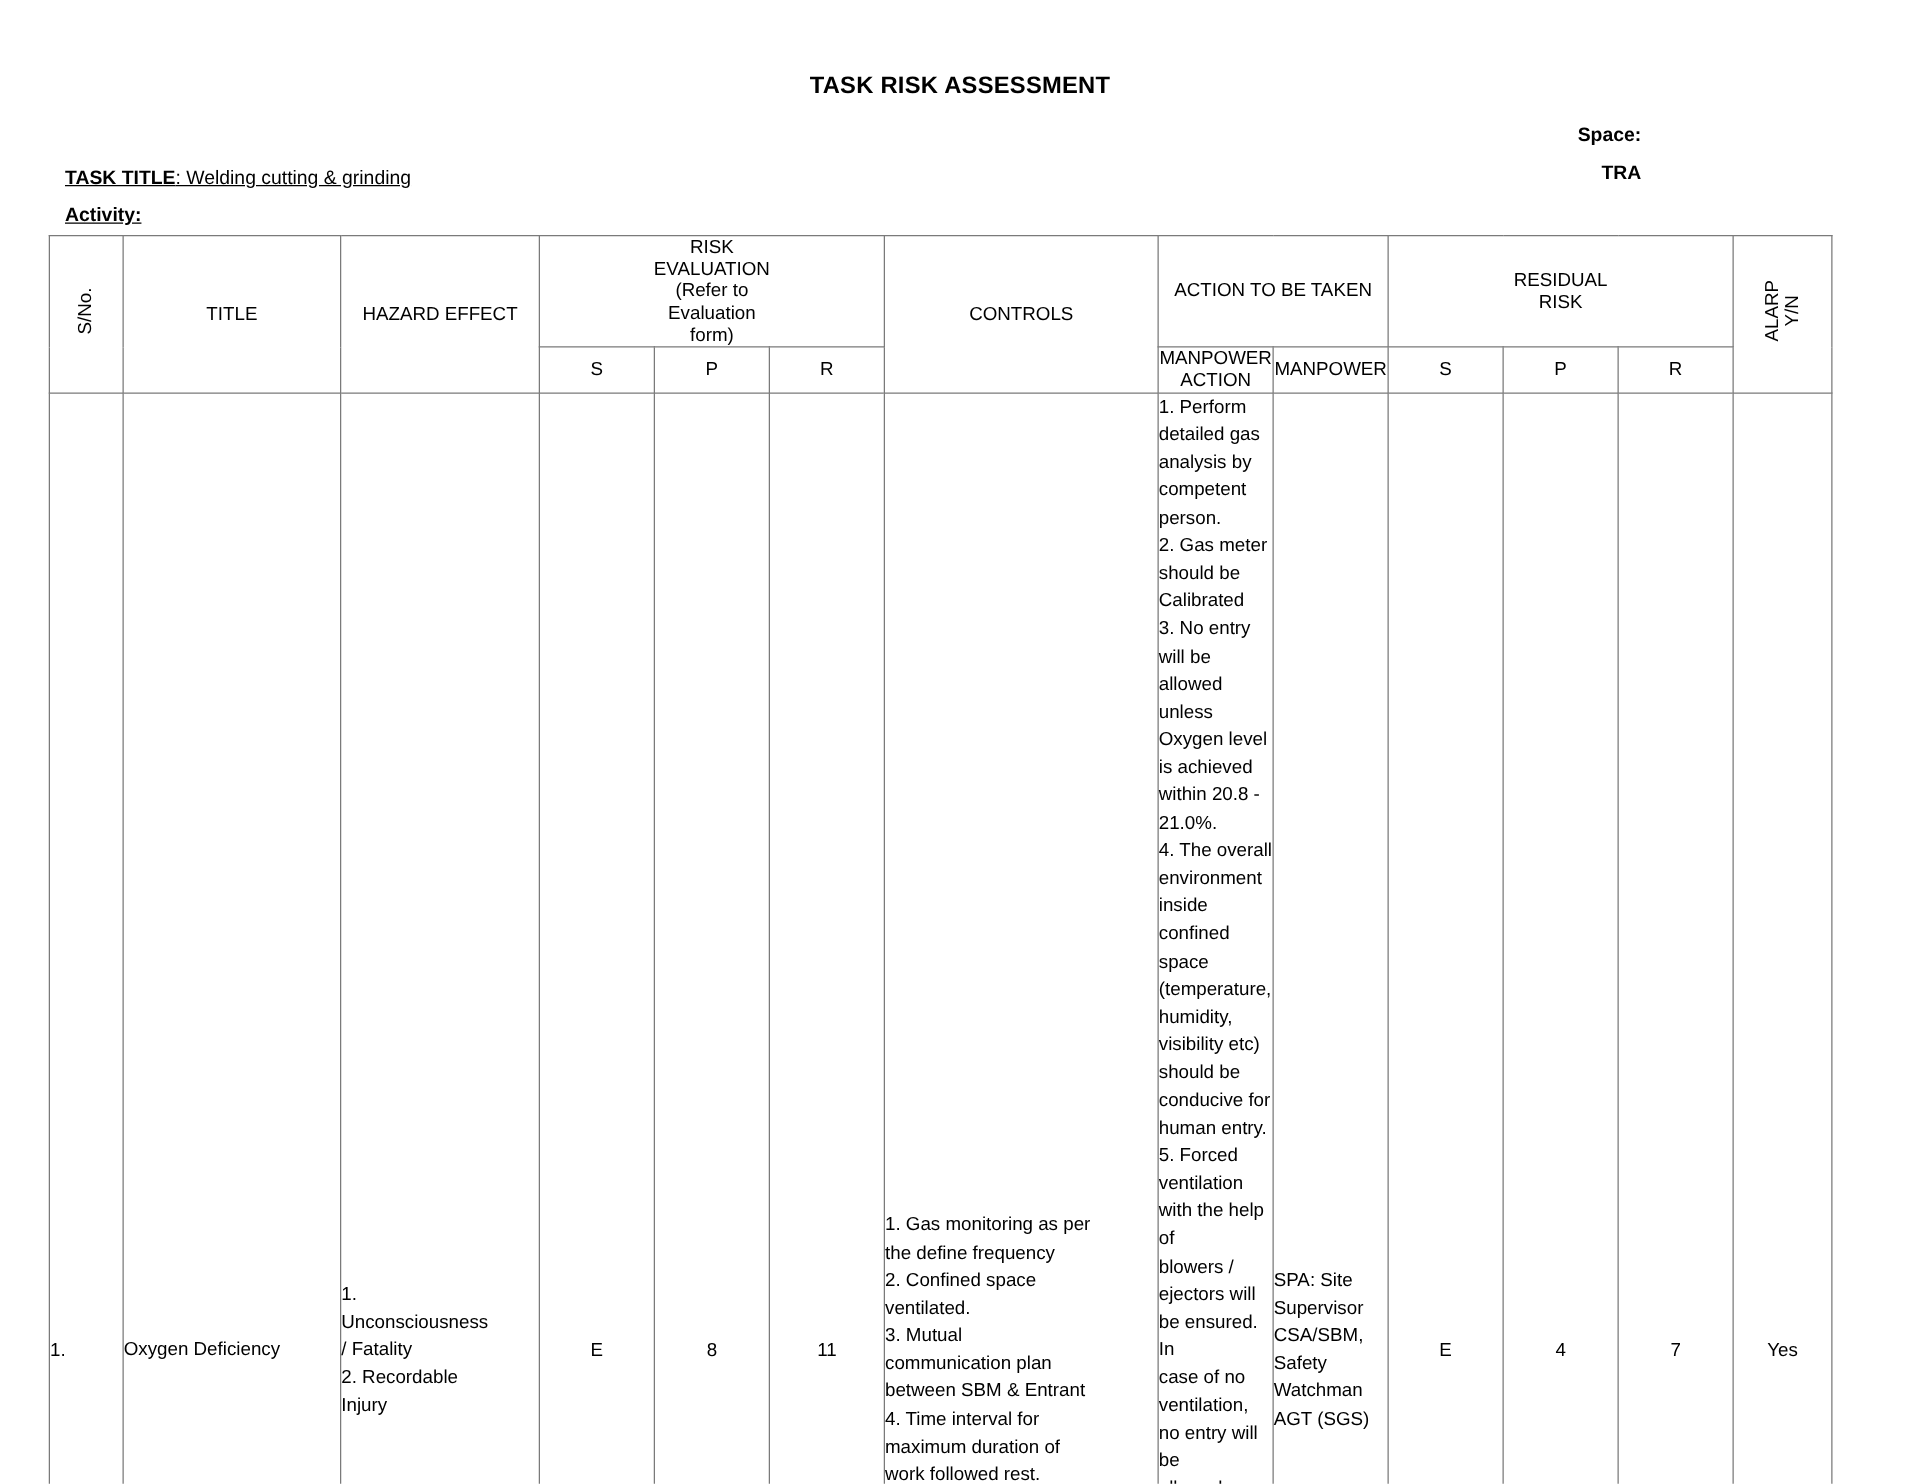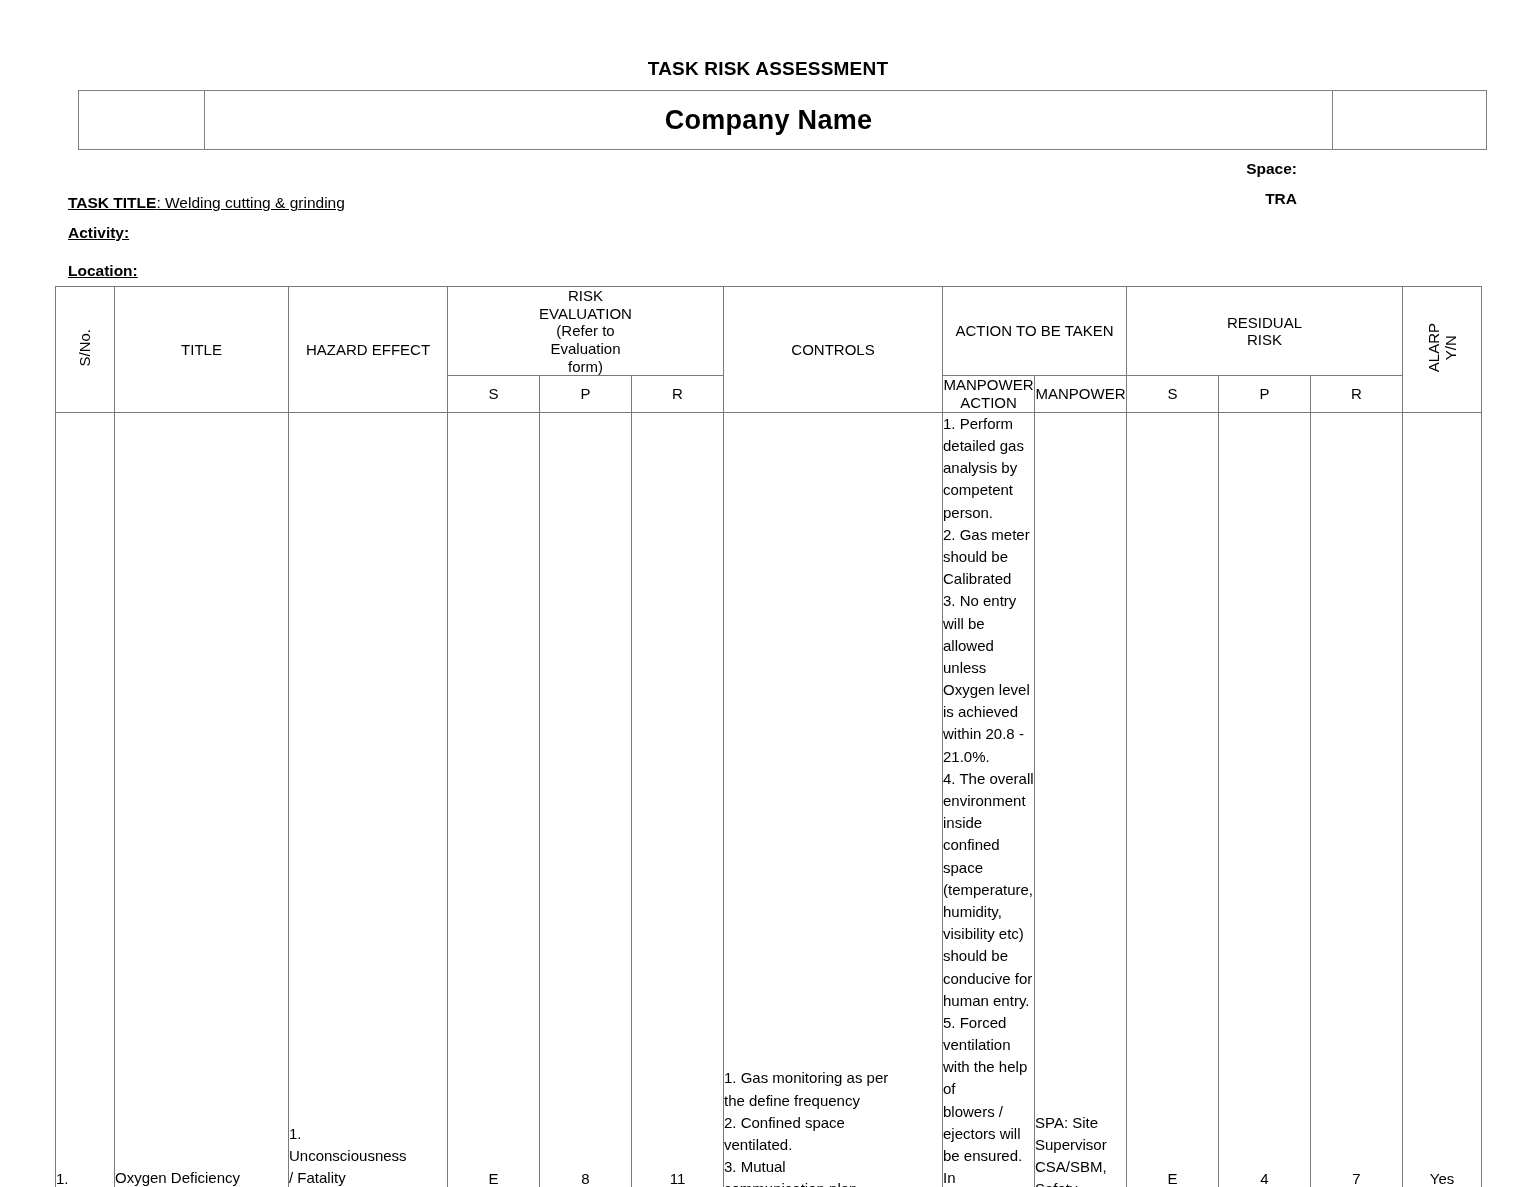--- a/index.html
+++ b/index.html
@@ -12,21 +12,21 @@
     height: 1187px;
     font-family: "Liberation Sans", sans-serif;
     color: #000000;
     overflow: hidden;
   }
   .page {
     position: relative;
     width: 1536px;
     height: 1187px;
     box-sizing: border-box;
-    padding: 0 54px;
+    padding: 0 38px;
   }
 
   
   .doc-title {
     text-align: center;
     font-size: 19px;
     font-weight: bold;
     letter-spacing: 0.2px;
     padding-top: 58px;
     padding-bottom: 10px;
@@ -141,41 +141,27 @@
   .w-rr     { width: 43px; }
   .w-alarp  { width: 78px; }
 </style>
 </head>
 <body>
 
 <div class="page">
 
   <div class="doc-title">TASK RISK ASSESSMENT</div>
 
-  <table class="banner">
-    <tbody>
-        <tr>
-      <td class="banner-left"></td>
-      <td class="banner-mid">
-        <span class="company-name">Company Name</span>
-      </td>
-      <td class="banner-right"></td>
-    </tr>
-  </tbody>
-    </table>
 
   <div class="meta">
     <div class="meta-row">
       <span class="meta-label">TASK TITLE</span><span class="meta-value">: Welding cutting &amp; grinding</span>
     </div>
     <div class="meta-row">
       <span class="meta-label">Activity:</span>
-    </div>
-    <div class="meta-row">
-      <span class="meta-label">Location:</span><span class="meta-value"></span>
     </div>
     <div class="meta-right r1">Space:</div>
     <div class="meta-right r2">TRA</div>
   </div>
 
 
   <table class="tra">
     <thead>
       <tr>
         <th class="w-sno rot-cell" rowspan="2">

